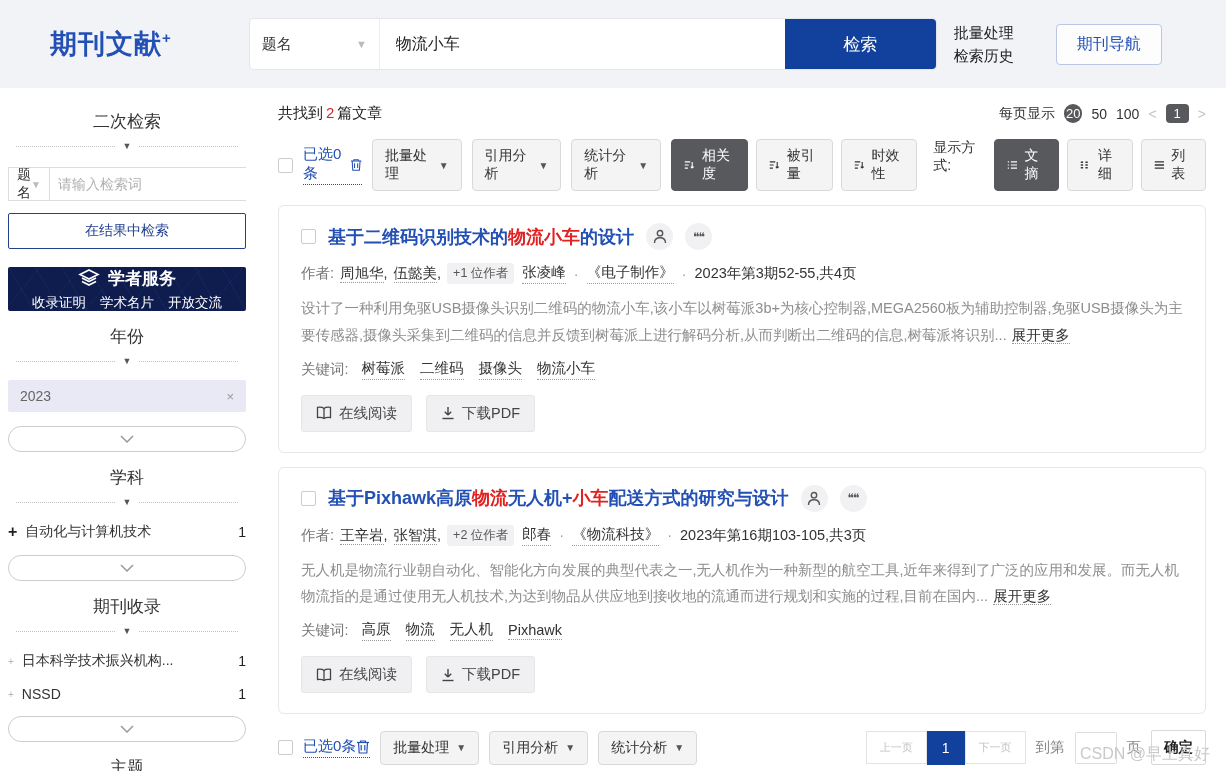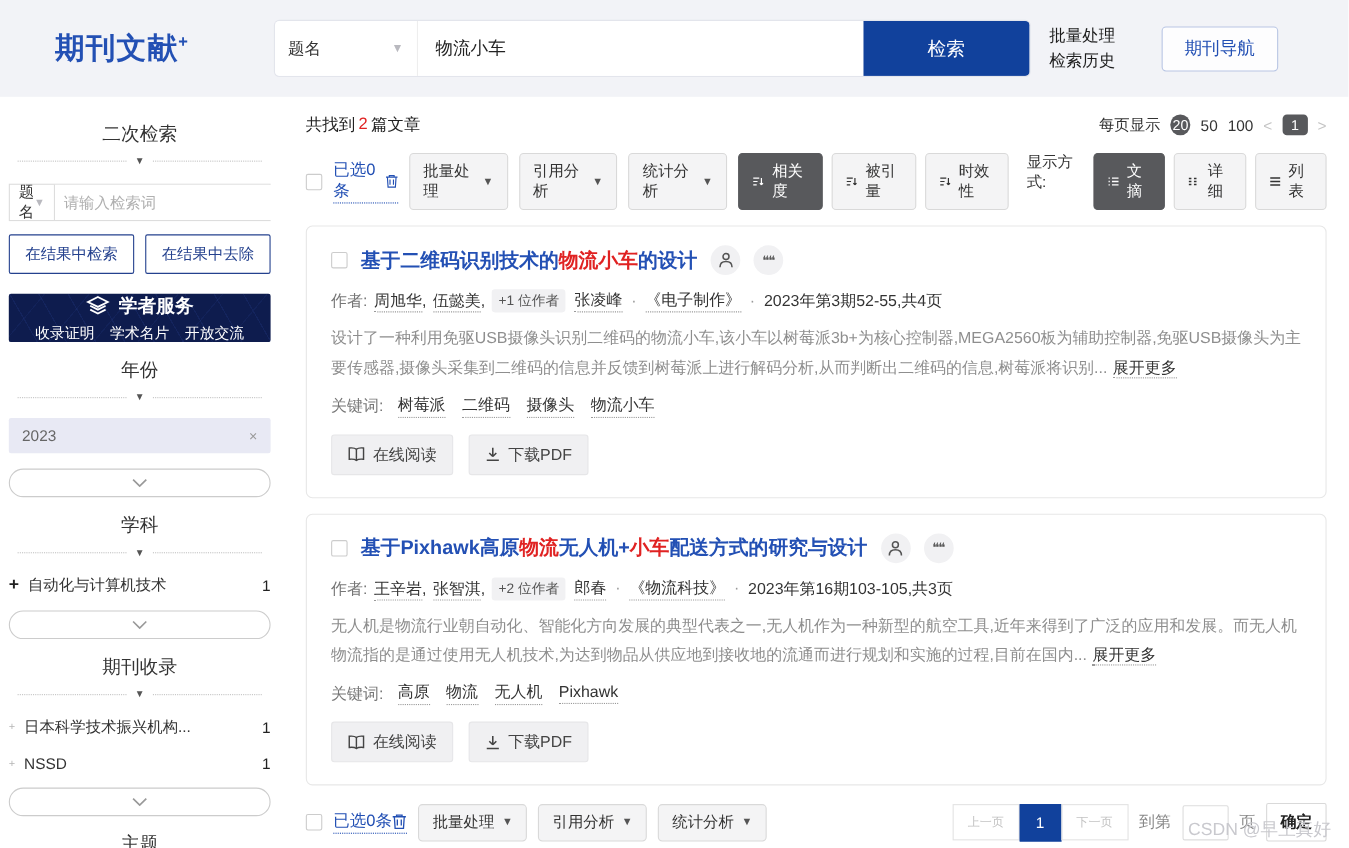--- a/index.html
+++ b/index.html
@@ -149,21 +149,20 @@
       <div class="sec-divider">▼</div>
       <div class="ss-row">
         <div class="ss-select">
           <span>题名</span>
           <span class="caret">▼</span>
         </div>
         <input class="ss-input" type="text" placeholder="请输入检索词" style="">
       </div>
       <div class="ss-btns">
         <button>在结果中检索</button>
-        <button>在结果中去除</button>
       </div>
 
       <div class="banner">
         <div class="banner-top">
           <span>
             <svg width="22" height="18" viewBox="0 0 22 18" fill="none" stroke="#fff" stroke-width="1.6">
               <path d="M11 1 L20 5.5 L11 10 L2 5.5 Z"></path>
               <path d="M4 9 L11 12.5 L18 9"></path>
               <path d="M4 12.5 L11 16 L18 12.5"></path>
             </svg>

